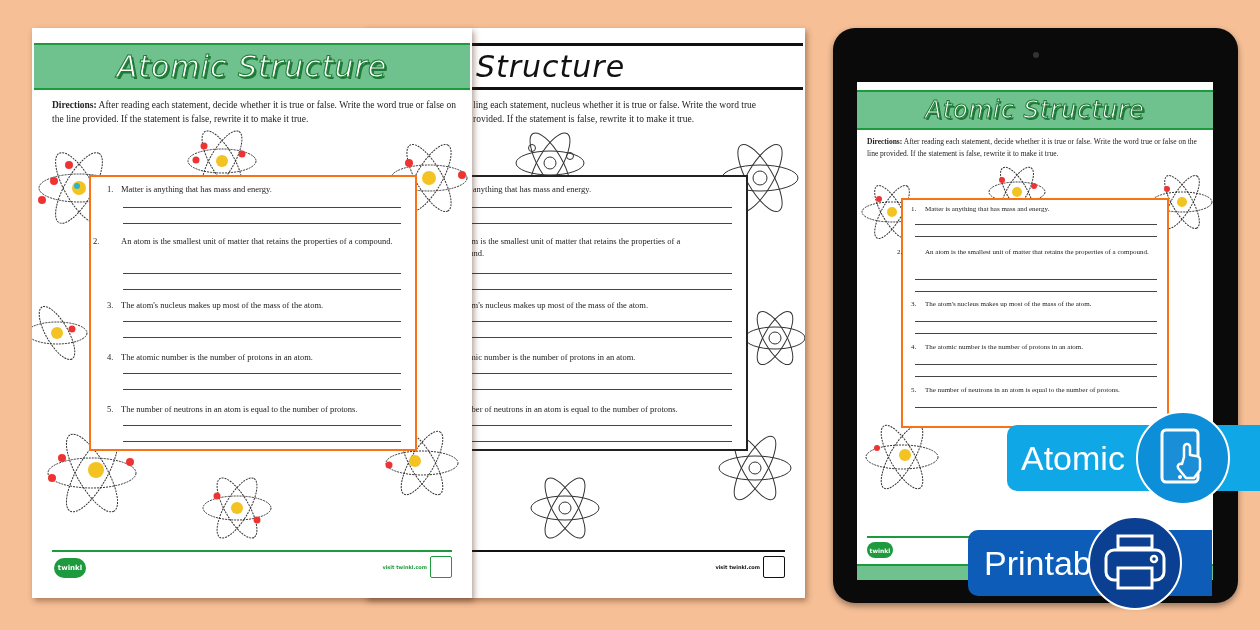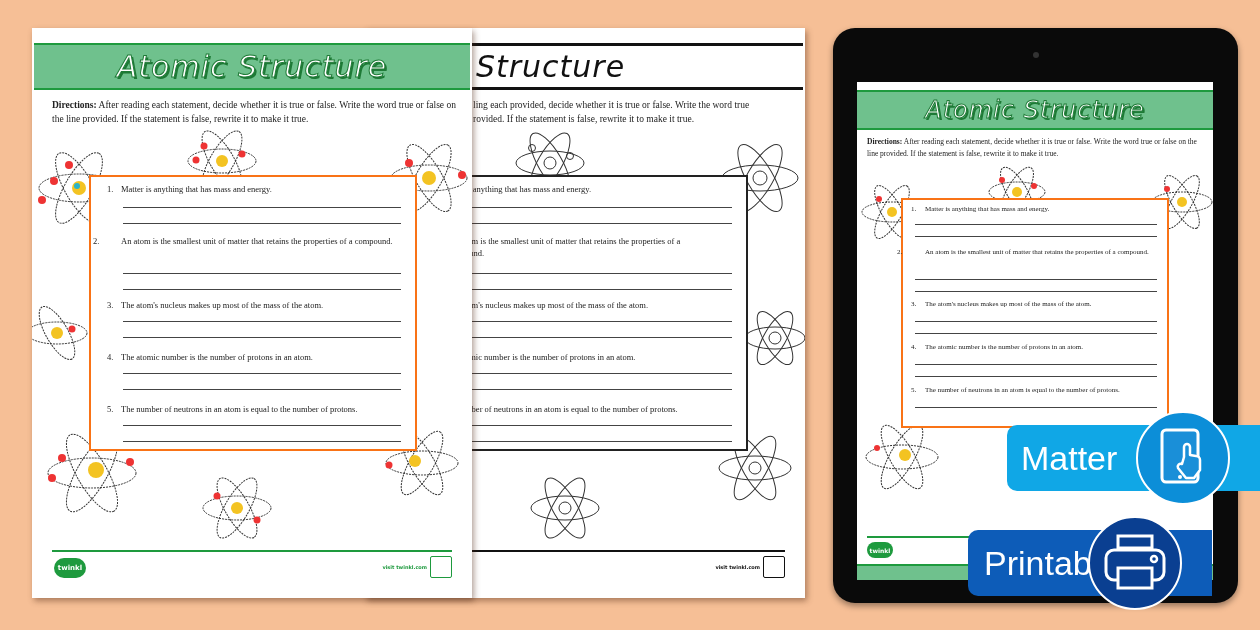--- a/index.html
+++ b/index.html
@@ -207,21 +207,21 @@
   <div class="footer-line"></div>
   <div class="logo">twinkl</div>
   <div class="visit">visit twinkl.com</div>
   <div class="badge-sm"></div>
 </div>
 
 <div class="sheet bw">
   <div class="banner">
     <span class="title" style="margin-left:0;position:absolute;left:22px">omic Structure</span>
   </div>
-  <div class="directions" style="left:108px;white-space:pre-line">ling each provided, decide whether it is true or false. Write the word true
+  <div class="directions" style="left:108px;white-space:pre-line">ling each statement, nucleus whether it is true or false. Write the word true
 rovided. If the statement is false, rewrite it to make it true.</div>
   <svg class="atom" style="left:145px;top:100px" width="80" height="60">
       <g fill="none" stroke="#333" stroke-width="1">
         <ellipse cx="40" cy="35" rx="34" ry="12"></ellipse>
         <ellipse cx="40" cy="35" rx="34" ry="12" transform="rotate(60 40 35)"></ellipse>
         <ellipse cx="40" cy="35" rx="34" ry="12" transform="rotate(-60 40 35)"></ellipse>
         <circle cx="40" cy="35" r="6"></circle>
         <circle cx="22" cy="20" r="3.5"></circle>
         <circle cx="60" cy="28" r="3.5"></circle>
       </g>
@@ -363,21 +363,21 @@
         <div class="line" style="top:22px;left:4px"></div>
       </div>
     </div>
     <div class="footer-line" style="background:#1e9a3e"></div>
     <div class="logo">twinkl</div>
     <div class="bottom-bar"></div>
   </div>
 </div>
 
 <div class="pill digital">
-  <span>Matter</span>
+  <span>Atomic</span>
   <div class="circle">
     <svg width="50" height="62" viewBox="0 0 50 62">
         <rect x="4" y="3" width="36" height="52" rx="4" fill="#1a8fd8" stroke="#fff" stroke-width="3"></rect>
         <rect x="9" y="9" width="26" height="36" fill="#1a8fd8"></rect>
         <circle cx="22" cy="50" r="2" fill="#fff"></circle>
         <path d="M26 30 l0 -10 a3 3 0 0 1 6 0 l0 8 l6 1 a4 4 0 0 1 4 4 l0 10 l-6 8 l-8 0 l-8 -10 a3 3 0 0 1 4 -4 z" fill="#1a8fd8" stroke="#fff" stroke-width="2.5" stroke-linejoin="round"></path>
       </svg>
   </div>
 </div>
 

